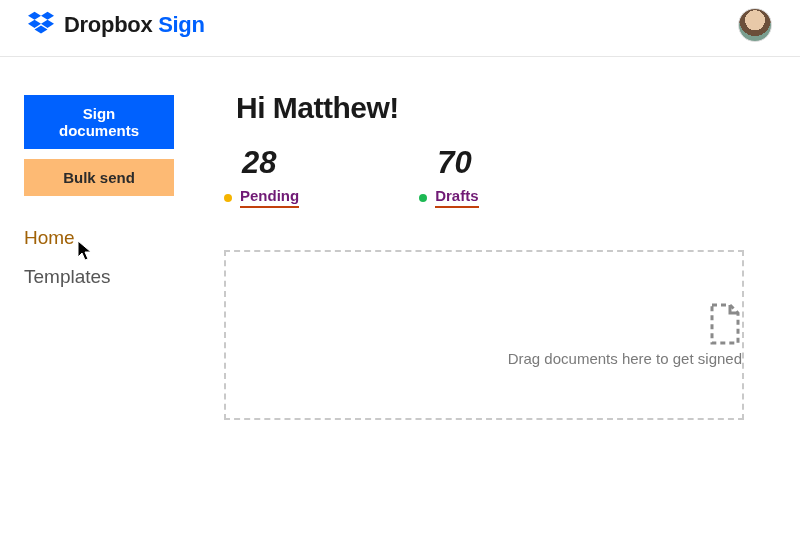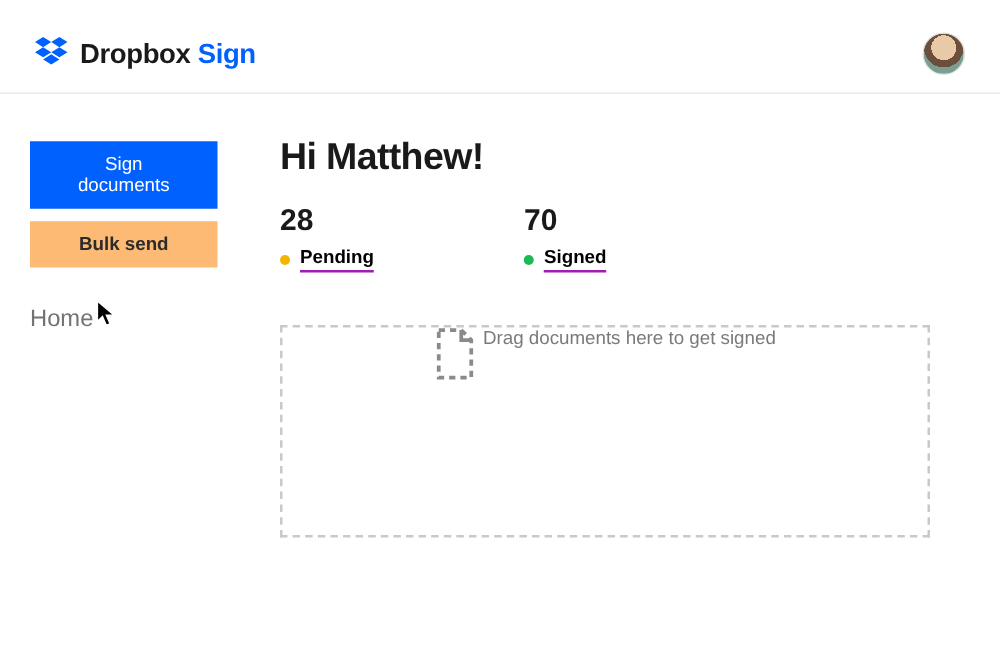--- a/index.html
+++ b/index.html
@@ -8,21 +8,21 @@
     background: #ffffff;
     width: 800px;
     height: 533px;
     overflow: hidden;
     color: #1a1a1a;
   }
   .header {
     display: flex;
     align-items: center;
     justify-content: space-between;
-    padding: 26px 28px 14px 28px;
+    padding: 8px 28px 14px 28px;
     border-bottom: 1px solid #e6e6e6;
   }
   .brand {
     display: flex;
     align-items: center;
     gap: 10px;
   }
   .brand-text {
     font-size: 22px;
     font-weight: 700;
@@ -45,21 +45,21 @@
     display: flex;
     height: calc(100% - 67px);
   }
   .sidebar {
     width: 198px;
     padding: 38px 0 0 24px;
   }
   .btn-primary {
     background: #0061fe;
     color: #fff;
-    font-weight: 400;
+    font-weight: 700;
     font-size: 15px;
     padding: 10px 28px;
     border: none;
     width: 150px;
     text-align: center;
     cursor: pointer;
   }
   .btn-secondary {
     background: #fdba74;
     color: #2b2b2b;
@@ -78,83 +78,86 @@
     flex-direction: column;
     gap: 10px;
   }
   .nav-item {
     font-size: 19px;
     color: #555;
     cursor: pointer;
     line-height: 1.5;
   }
   .nav-item.active {
-    color: #737373;
+    color: #a16207;
     font-weight: 500;
   }
   .cursor {
     position: absolute;
     left: 77px;
     top: 240px;
     pointer-events: none;
   }
 
   .main {
     flex: 1;
     padding: 34px 40px 0 26px;
   }
   .greeting {
     font-size: 30px;
     font-weight: 600;
     letter-spacing: -0.5px;
     margin-bottom: 20px;
+    margin-left: 12px;
   }
   .stats {
     display: flex;
     gap: 120px;
   }
   .stat {
     display: flex;
     flex-direction: column;
     align-items: flex-start;
   }
   .stat-value {
-    font-size: 24px;
-    font-weight: 600;
+    font-size: 31px;
+    font-weight: 600;
+    margin-left: 18px;
     margin-bottom: 6px;
+    font-style: italic;
   }
   .stat-label-row {
     display: flex;
     align-items: center;
     gap: 8px;
   }
   .dot {
     width: 8px;
     height: 8px;
     border-radius: 50%;
     display: inline-block;
   }
   .dot-pending { background: #f5b400; }
   .dot-drafts { background: #b8b8b8; }
   .dot-signed { background: #1db954; }
   .stat-label {
     font-size: 15px;
     font-weight: 600;
-    color: #000000;
-    border-bottom: 2px solid #a21caf;
+    color: #701a75;
+    border-bottom: 2px solid #c2410c;
     padding-bottom: 2px;
   }
 
   .dropzone {
     margin-top: 42px;
     border: 2px dashed #c9c9c9;
     height: 170px;
     display: flex;
-    flex-direction: row;
-    align-items: flex-start;
+    flex-direction: column;
+    align-items: flex-end;
     justify-content: center;
     gap: 5px;
     width: 520px;
   }
   .dropzone-text {
     font-size: 15px;
     color: #7a7a7a;
   }
   .doc-icon svg { display:block; }
 </style>
@@ -178,39 +181,40 @@
   </div>
   <div class="avatar"></div>
 </div>
 
 <div class="layout">
   <aside class="sidebar">
     <button class="btn-primary">Sign documents</button>
     <button class="btn-secondary">Bulk send</button>
     <nav class="nav">
       <div class="nav-item active">Home</div>
+      <div class="nav-item">Templates</div>
     </nav>
   </aside>
 
   <main class="main">
     <h1 class="greeting">Hi Matthew!</h1>
 
     <div class="stats">
       <div class="stat">
         <div class="stat-value">28</div>
         <div class="stat-label-row">
           <span class="dot dot-pending"></span>
           <span class="stat-label">Pending</span>
         </div>
       </div>
       <div class="stat">
         <div class="stat-value">70</div>
         <div class="stat-label-row">
           <span class="dot dot-signed"></span>
-          <span class="stat-label">Signed</span>
+          <span class="stat-label">Drafts</span>
         </div>
       </div>
     </div>
 
     <div class="dropzone">
       <span class="doc-icon">
         <svg width="34" height="42" viewBox="0 0 34 42">
           <path d="M4 2 H22 L30 10 V40 H4 Z" fill="none" stroke="#8a8a8a" stroke-width="3" stroke-dasharray="5,4"></path>
           <path d="M22 2 V10 H30" fill="none" stroke="#8a8a8a" stroke-width="3"></path>
         </svg>

